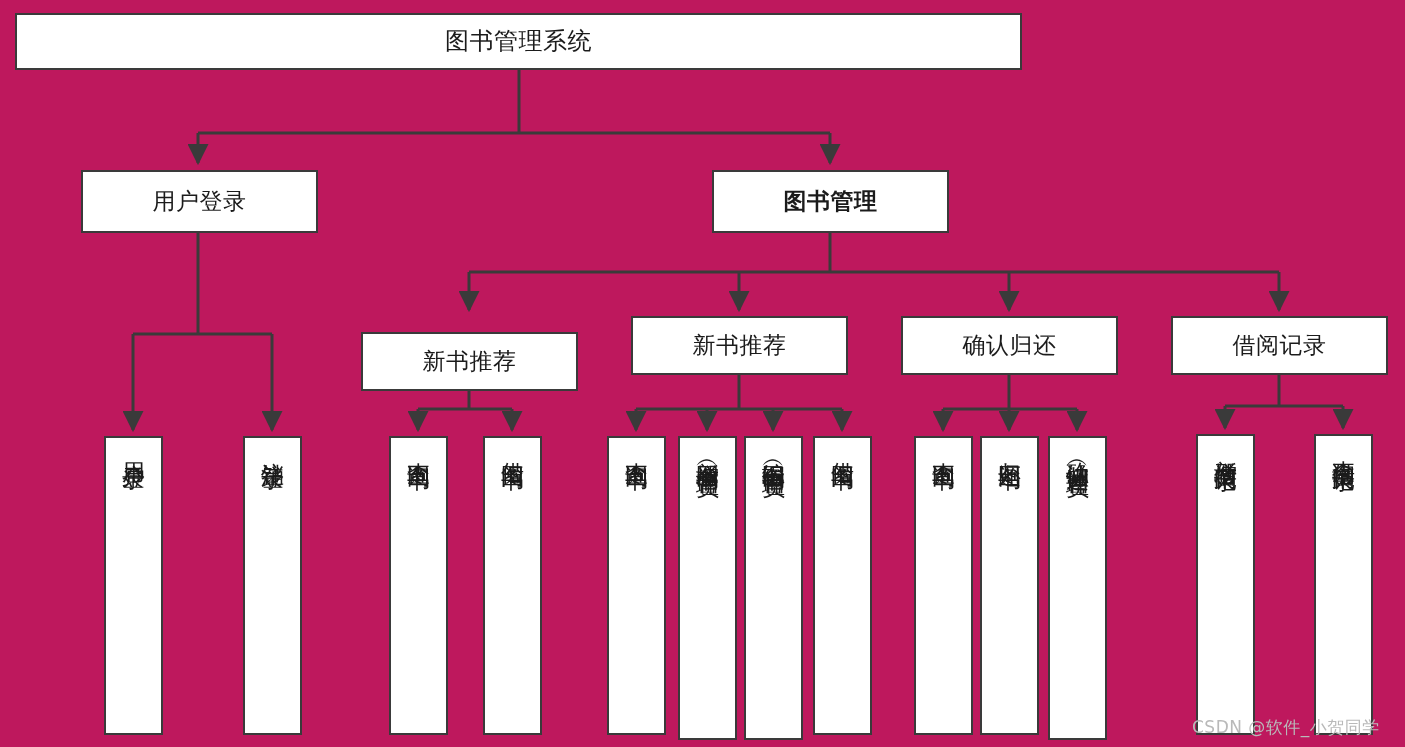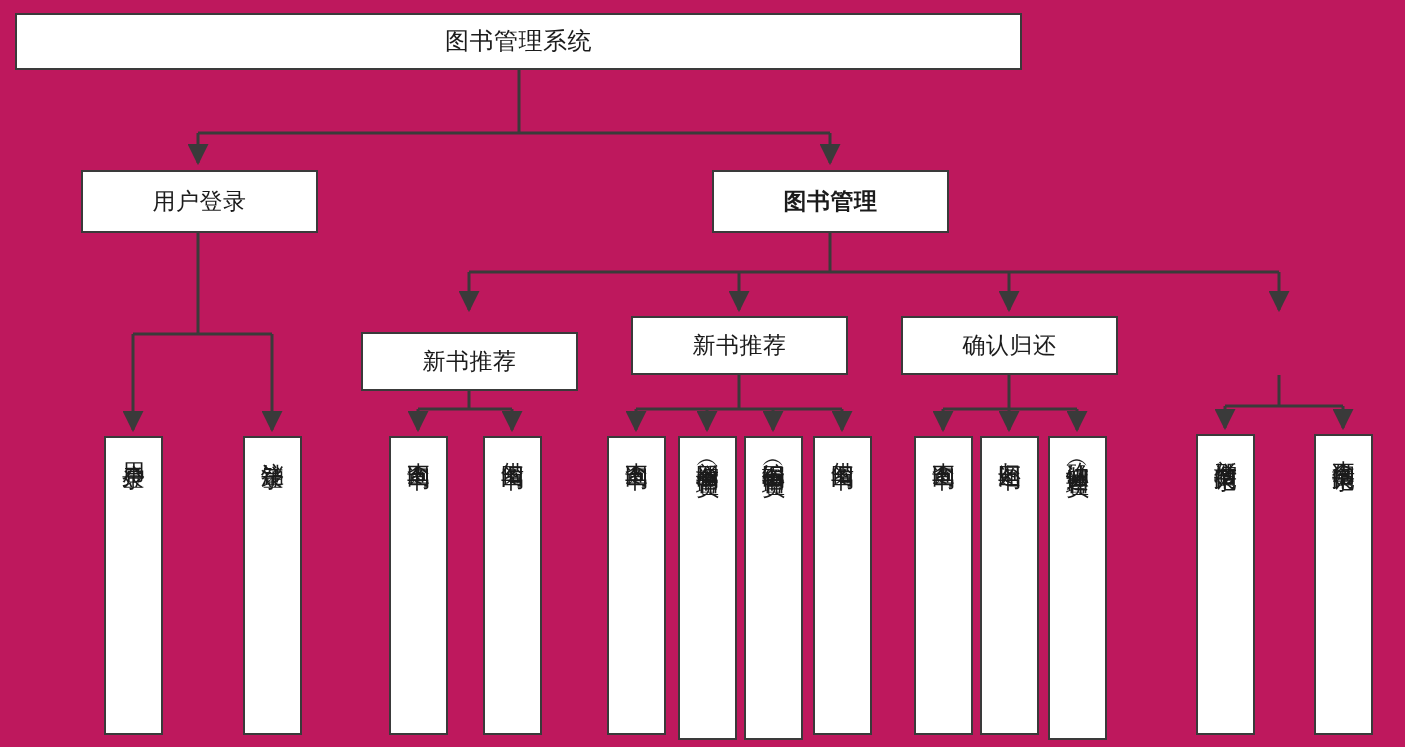--- a/index.html
+++ b/index.html
@@ -146,20 +146,23 @@
 
   <div class="node horiz" style="left:361px; top:332px; width:217px; height:59px;">
     <span class="label">新书推荐</span>
   </div>
   <div class="node horiz" style="left:631px; top:316px; width:217px; height:59px;">
     <span class="label">新书推荐</span>
   </div>
   <div class="node horiz" style="left:901px; top:316px; width:217px; height:59px;">
     <span class="label">确认归还</span>
   </div>
+  <div class="node horiz" style="left:1171px; top:316px; width:217px; height:59px;">
+    <span class="label">借阅记录</span>
+  </div>
 
   <div class="node vert" style="left:104px; top:436px; width:59px; height:299px;">
     <span class="label">用户登录</span>
   </div>
   <div class="node vert" style="left:243px; top:436px; width:59px; height:299px;">
     <span class="label">注销登录</span>
   </div>
 
   <div class="node vert" style="left:389px; top:436px; width:59px; height:299px;">
     <span class="label">查询图书</span>
@@ -191,14 +194,15 @@
     <span class="label">确认归还（管理员）</span>
   </div>
 
   <div class="node vert" style="left:1196px; top:434px; width:59px; height:301px;">
     <span class="label">新增借阅记录</span>
   </div>
   <div class="node vert" style="left:1314px; top:434px; width:59px; height:301px;">
     <span class="label">查询借阅记录</span>
   </div>
 
+  <div class="watermark">CSDN @软件_小贺同学</div>
 
 </div>
 
 </body></html>

